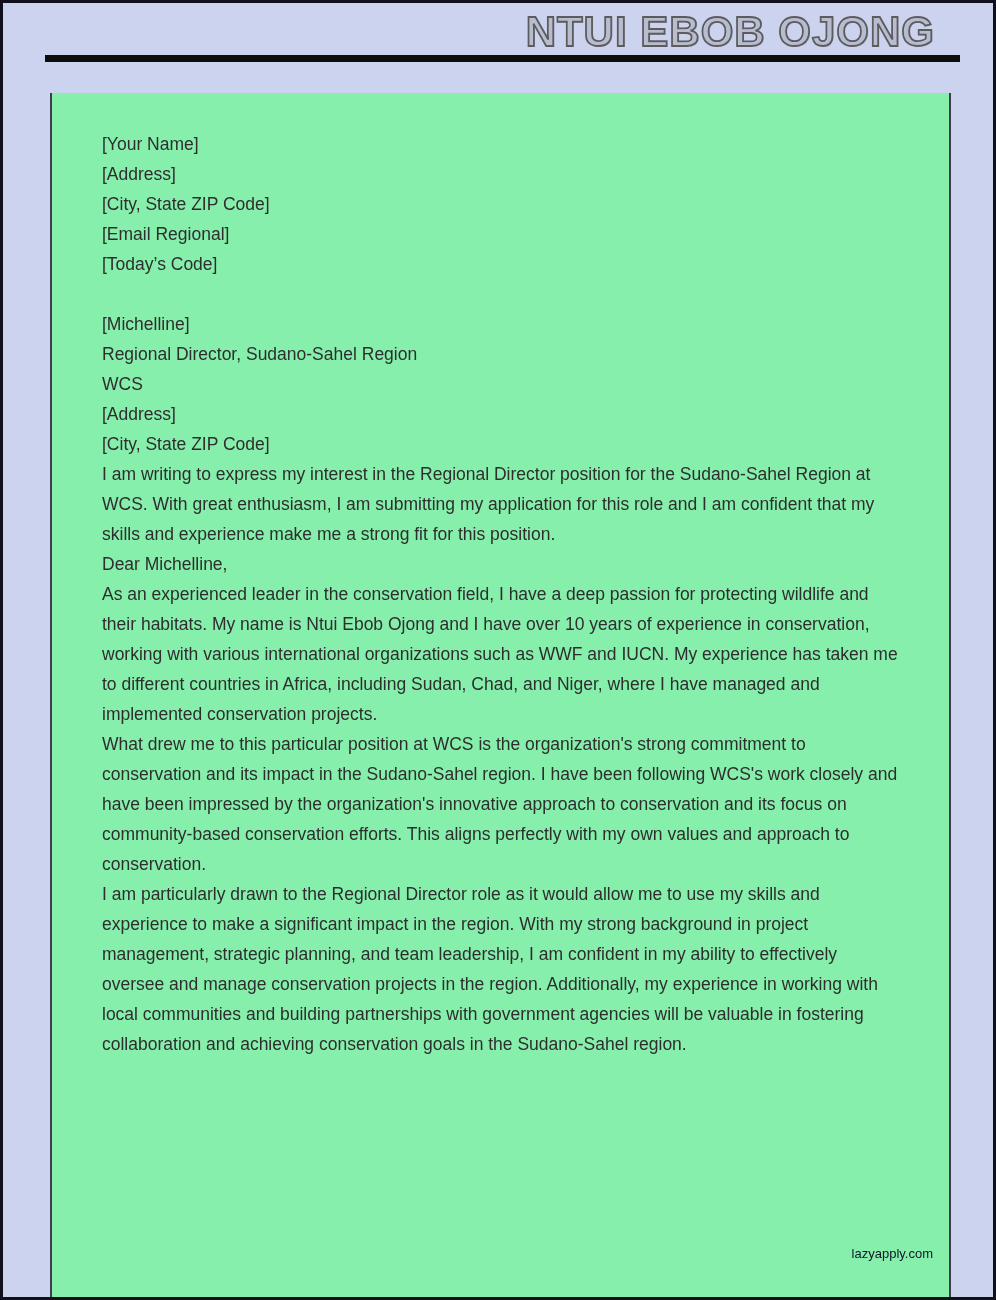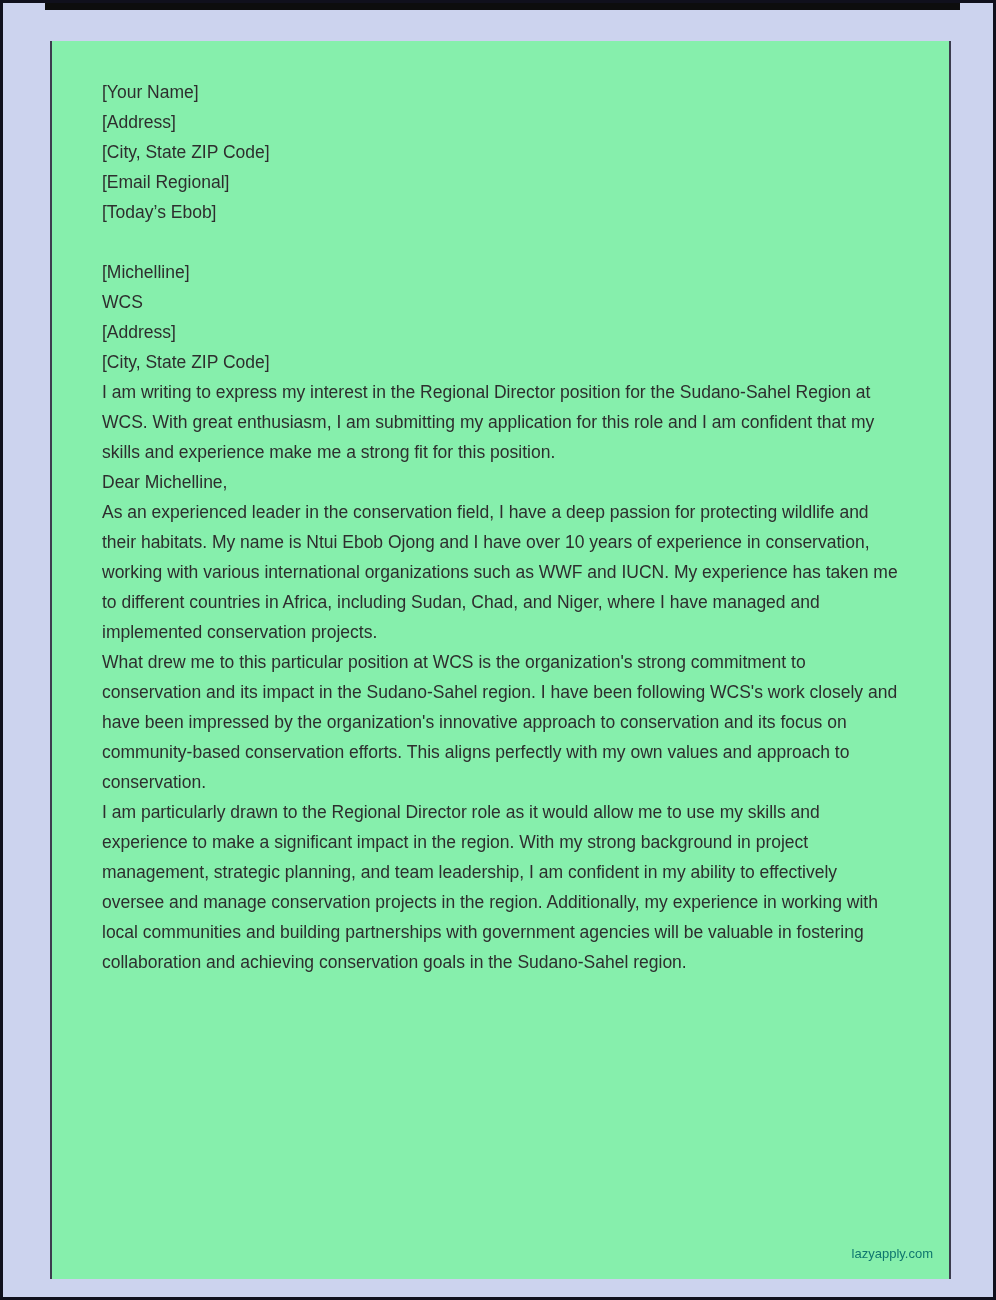--- a/index.html
+++ b/index.html
@@ -57,44 +57,48 @@
     line-height: 30px;
   }
   .letter-body p { margin: 0; }
   .mt { margin-top: 30px; }
 
   .watermark {
     position: absolute;
     right: 60px;
     bottom: 36px;
     font-size: 13px;
-    color: #0f766e;
+    color: #0f172a;
   }
 </style>
 </head>
 <body>
 
 <div class="screen">
 
+  <div class="header">
+    <div class="header-name">NTUI EBOB OJONG</div>
+  </div>
 
   <div class="header-rule"></div>
 
   <div class="page">
     <div class="letter-body">
 
       <div>
         <p>[Your Name]</p>
         <p>[Address]</p>
         <p>[City, State ZIP Code]</p>
         <p>[Email Regional]</p>
-        <p>[Today’s Ebob]</p>
+        <p>[Today’s Code]</p>
       </div>
 
       <div class="mt">
         <p>[Michelline]</p>
+        <p>Regional Director, Sudano-Sahel Region</p>
         <p>WCS</p>
         <p>[Address]</p>
         <p>[City, State ZIP Code]</p>
       </div>
 
       <p class="mt">I am writing to express my interest in the Regional Director position for the Sudano-Sahel Region at WCS. With great enthusiasm, I am submitting my application for this role and I am confident that my skills and experience make me a strong fit for this position.</p>
 
       <p class="mt">Dear Michelline,</p>
       <p class="mt">As an experienced leader in the conservation field, I have a deep passion for protecting wildlife and their habitats. My name is Ntui Ebob Ojong and I have over 10 years of experience in conservation, working with various international organizations such as WWF and IUCN. My experience has taken me to different countries in Africa, including Sudan, Chad, and Niger, where I have managed and implemented conservation projects.</p>
       <p class="mt">What drew me to this particular position at WCS is the organization's strong commitment to conservation and its impact in the Sudano-Sahel region. I have been following WCS's work closely and have been impressed by the organization's innovative approach to conservation and its focus on community-based conservation efforts. This aligns perfectly with my own values and approach to conservation.</p>

